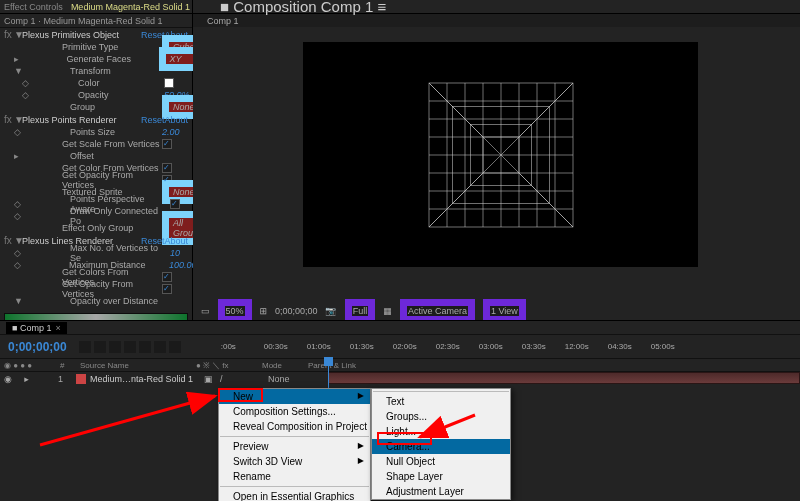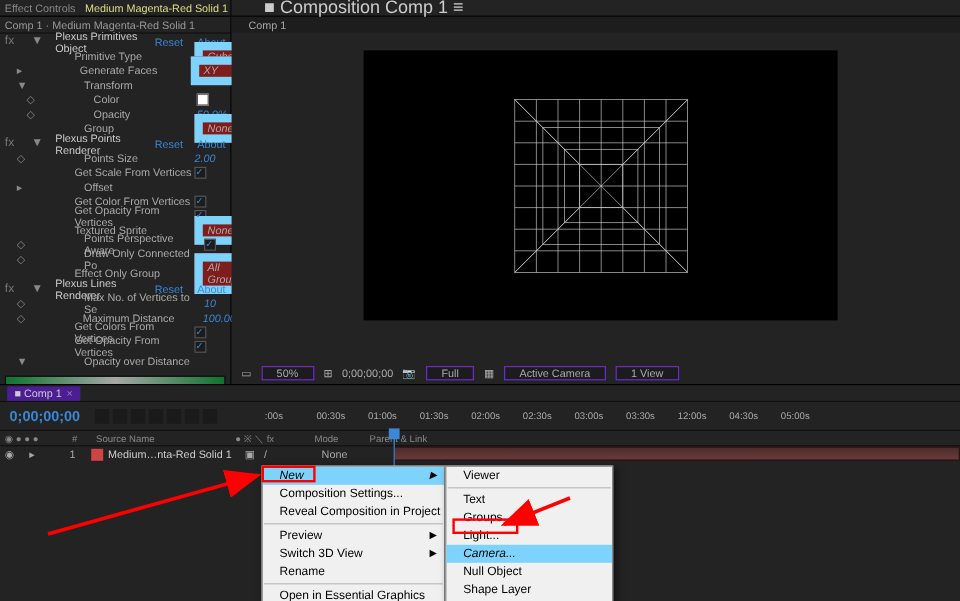--- a/index.html
+++ b/index.html
@@ -4,21 +4,21 @@
 <style>
 * { margin:0; padding:0; box-sizing:border-box; font-family:Arial,Helvetica,sans-serif; }
 body { background:#1a1a1a; color:#a8a8a8; font-size:10px; width:800px; height:501px; overflow:hidden; position:relative; }
 
 .panel-effects { position:absolute; left:0; top:0; width:193px; height:320px; background:#232323; border-right:1px solid #000; }
 .panel-effects .tab-row { height:14px; display:flex; align-items:center; border-bottom:1px solid #000; padding-left:4px; gap:8px; }
 .panel-effects .tab { font-size:9px; color:#888; }
 .panel-effects .tab.active { color:#dd8; }
 .panel-effects .breadcrumb { height:14px; padding:2px 4px; font-size:9px; color:#999; border-bottom:1px solid #111; }
 .panel-effects .group { padding-left:4px; }
-.panel-effects .group-hdr { display:flex; height:13px; align-items:center; gap:12px; }
+.panel-effects .group-hdr { display:flex; height:13px; align-items:center; gap:0; }
 .panel-effects .group-hdr .name { color:#ccc; font-size:9px; flex:1; }
 .panel-effects .group-hdr .reset { color:#3a88d6; font-size:9px; cursor:pointer;text-align:center; }
 .panel-effects .group-hdr .about { color:#3a88d6; font-size:9px; margin-right:4px; cursor:pointer; }
 .panel-effects .prop { display:flex; height:12px; align-items:center; padding-left:10px; font-size:9px; }
 .panel-effects .prop .label { flex:0 0 100px; color:#aaa;margin-left:48px; }
 .panel-effects .prop .val { color:#3a88d6;font-style:italic; }
 .panel-effects .prop .dd { background:#7f1d1d; color:#aaa; padding:0 4px; font-size:9px; min-width:46px; display:inline-block; border:7px solid #7dd3fc;font-style:italic; }
 .panel-effects .fx-toggle { width:10px; display:inline-block; color:#777; }
 .panel-effects .tri { width:8px; display:inline-block; color:#888; }
 .checkbox { width:10px; height:10px; background:#1c1c1c; border:1px solid #555; display:inline-block; }
@@ -26,44 +26,44 @@
 .gradient-strip { margin:6px 4px; height:40px; background:linear-gradient(90deg,#0a3 0%,#fff 50%,#0a3 100%); border:1px solid #000; opacity:0.6; }
 
 .panel-comp { position:absolute; left:193px; top:0; right:0; height:320px; background:#232323; }
 .panel-comp .tab-row { height:14px; display:flex; align-items:center; padding-left:6px; gap:10px; border-bottom:1px solid #000; }
 .panel-comp .tab { font-size:15px; color:#ccc;padding-left:21px; }
 .panel-comp .sub-row { height:13px; display:flex; align-items:center; padding-left:14px; gap:8px; background:#1d1d1d; font-size:9px; }
 .panel-comp .viewer { position:absolute; left:110px; top:42px; width:395px; height:225px; background:#000; display:flex; align-items:center; justify-content:center; }
 .panel-comp .viewer svg { width:180px; height:180px; }
 .panel-comp .footer { position:absolute; bottom:2px; left:0; right:0; height:14px; display:flex; align-items:center; gap:8px; font-size:9px; color:#aaa; padding-left:8px; }
 .panel-comp .footer .item { display:inline-block; }
-.panel-comp .footer .dd { background:#1c1c1c; padding:0 12px; border:1px solid #6d28d9; }
+.panel-comp .footer .dd { background:#1c1c1c; padding:0 1px; border:7px solid #6d28d9; }
 
 .panel-timeline { position:absolute; left:0; top:320px; right:0; bottom:0; background:#232323; border-top:1px solid #000; }
 .panel-timeline .tab-row { height:14px; padding-left:6px; display:flex; align-items:center; border-bottom:1px solid #111; }
-.panel-timeline .tab { font-size:9px; color:#ccc; background:#4c1d95; padding:1px 6px; position:relative; }
+.panel-timeline .tab { font-size:9px; color:#ccc; background:#000000; padding:1px 6px; position:relative; }
 .panel-timeline .tab .close { margin-left:4px; color:#888; }
 .time-hdr { display:flex; height:24px; align-items:center; border-bottom:1px solid #111; }
 .time-hdr .time-code { color:#3a88d6; font-size:12px; font-weight:bold; padding:0 8px; }
 .time-hdr .icons { flex:0 0 140px; display:flex; gap:3px; padding-left:4px; }
 .time-hdr .icons span { width:12px; height:12px; background:#1a1a1a; display:inline-block; }
 .time-ruler { flex:1; display:flex; gap:0; align-items:center; font-size:8px; color:#aaa; padding-left:6px; }
 .time-ruler span { flex:0 0 43px; }
 .layer-hdr { display:flex; height:13px; align-items:center; font-size:8px; color:#888; padding-left:4px; gap:6px; border-bottom:1px solid #111; }
 .layer-row { display:flex; height:14px; align-items:center; font-size:9px; padding-left:4px; gap:4px; }
 .layer-row .chip { width:10px; height:10px; background:#c44; }
 .layer-row .name { width:110px; color:#ccc; }
 .track-area { position:absolute; left:328px; top:51px; right:0; height:14px; }
 .track-bar { height:12px; background:linear-gradient(#4d2a2a,#6b3b3b); border:1px solid #2a1515; }
 .playhead { position:absolute; left:328px; top:40px; bottom:0; width:1px; background:#3a88d6; }
 .playhead:before { content:""; position:absolute; top:-4px; left:-4px; width:9px; height:9px; background:#3a88d6; }
 
 .context-menu { position:absolute; background:#f0f0f0; border:1px solid #888; box-shadow:2px 2px 6px rgba(0,0,0,0.6); font-size:10px; color:#000; z-index:100; }
 .context-menu .item { padding:2px 20px 2px 14px; white-space:nowrap; position:relative; }
-.context-menu .item.hl { background:#7dd3fc;font-style:italic; }
+.context-menu .item.hl { background:#0369a1; }
 .context-menu .sep { height:1px; background:#bbb; margin:2px 1px; }
 .context-menu .item .arrow { position:absolute; right:6px; top:2px; font-size:8px; }
 
 .red-box { position:absolute; border:2px solid #f00; z-index:200; pointer-events:none; }
 .red-arrow { position:absolute; z-index:150; pointer-events:none; }
 </style>
 </head>
 <body>
 
 <div class="panel-effects">
@@ -302,21 +302,20 @@
   <div class="sep"></div>
   <div class="item"><span>Preview</span><span class="arrow">▶</span></div>
   <div class="item"><span>Switch 3D View</span><span class="arrow">▶</span></div>
   <div class="item">Rename</div>
   <div class="sep"></div>
   <div class="item">Open in Essential Graphics</div>
 
 </div>
 
 <div class="context-menu" style="left:371px; top:388px; width:140px;">
-  <div class="item">Viewer</div>
   <div class="sep"></div>
   <div class="item">Text</div>
   <div class="item">Groups...</div>
   <div class="item">Light...</div>
   <div class="item hl">Camera...</div>
   <div class="item">Null Object</div>
   <div class="item">Shape Layer</div>
   <div class="item">Adjustment Layer</div>
 
 </div>

